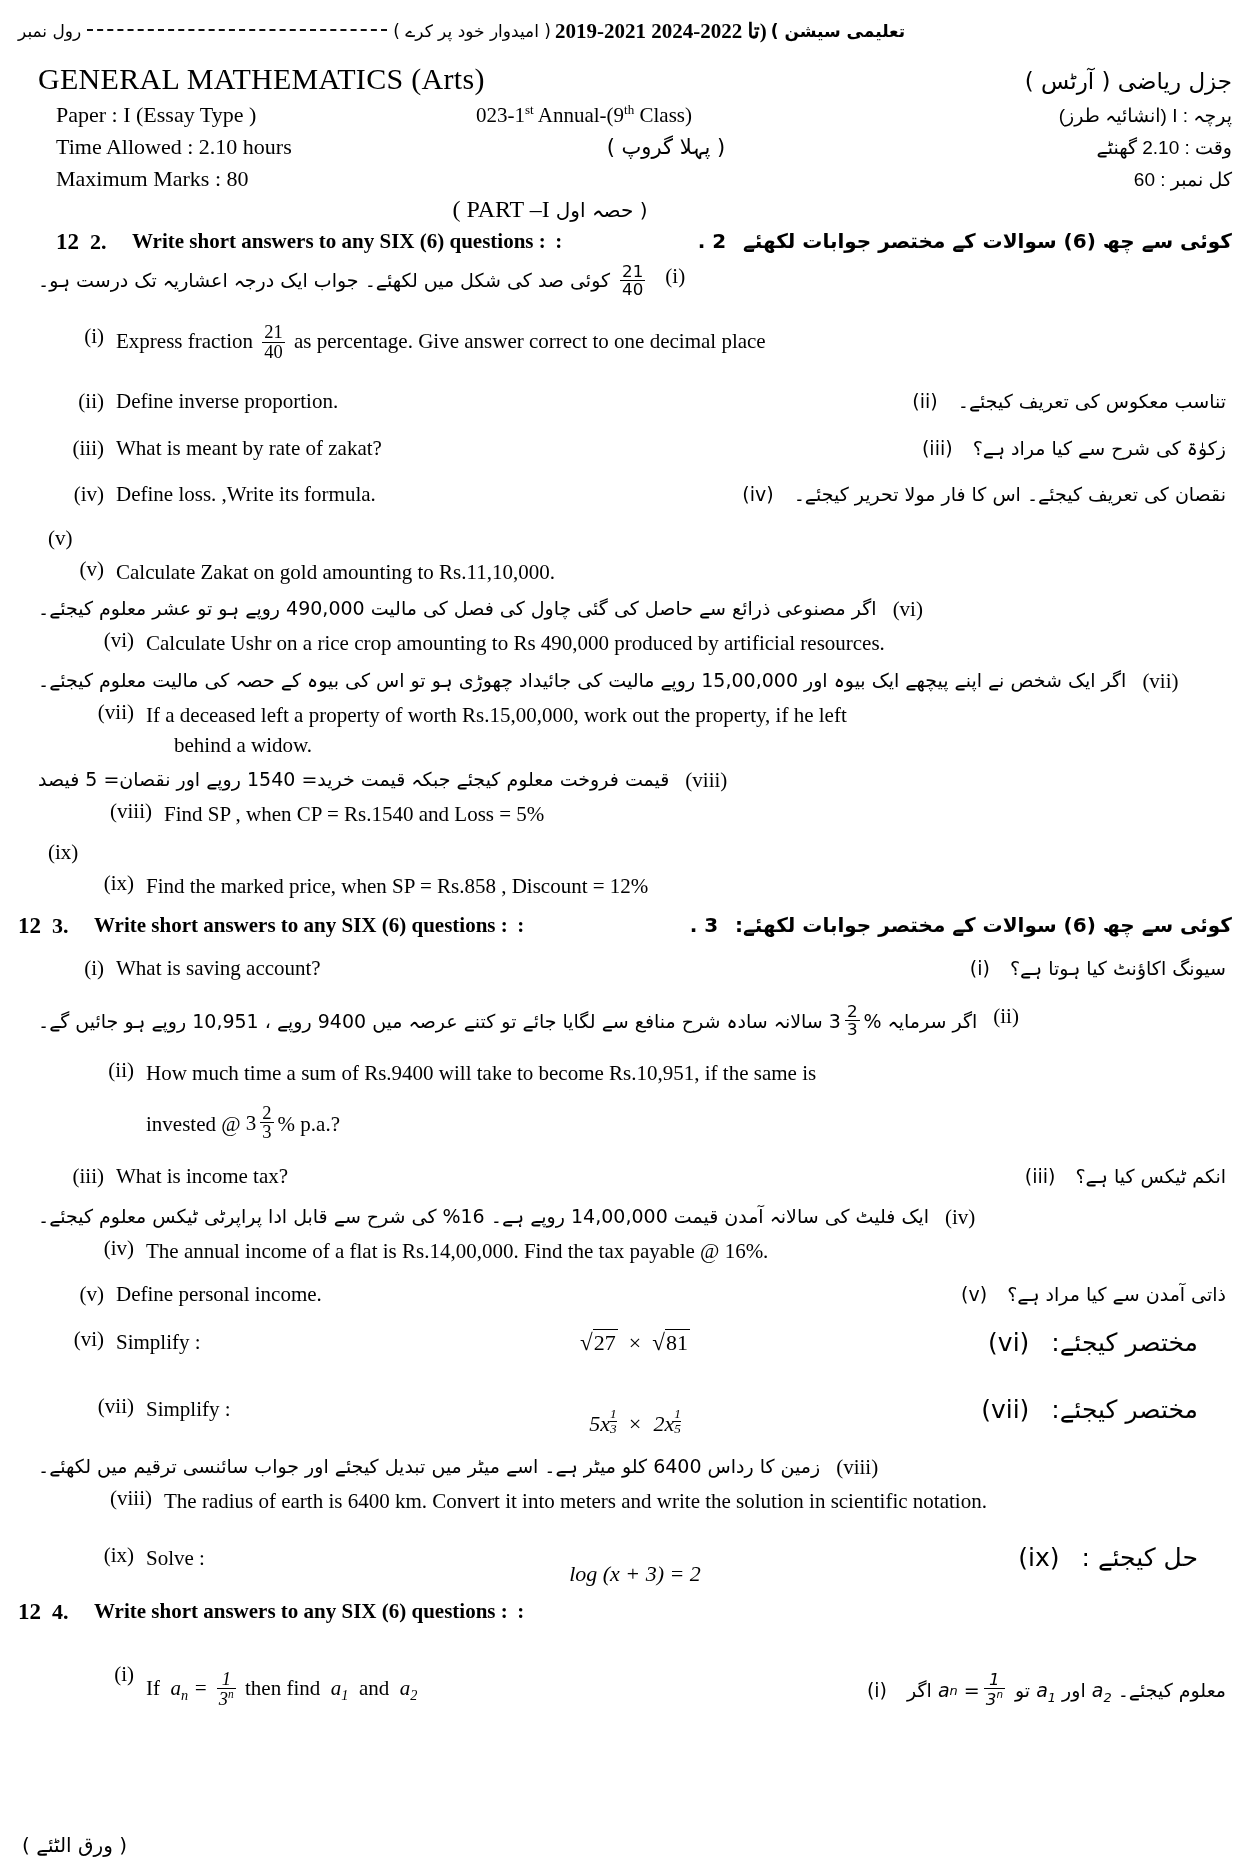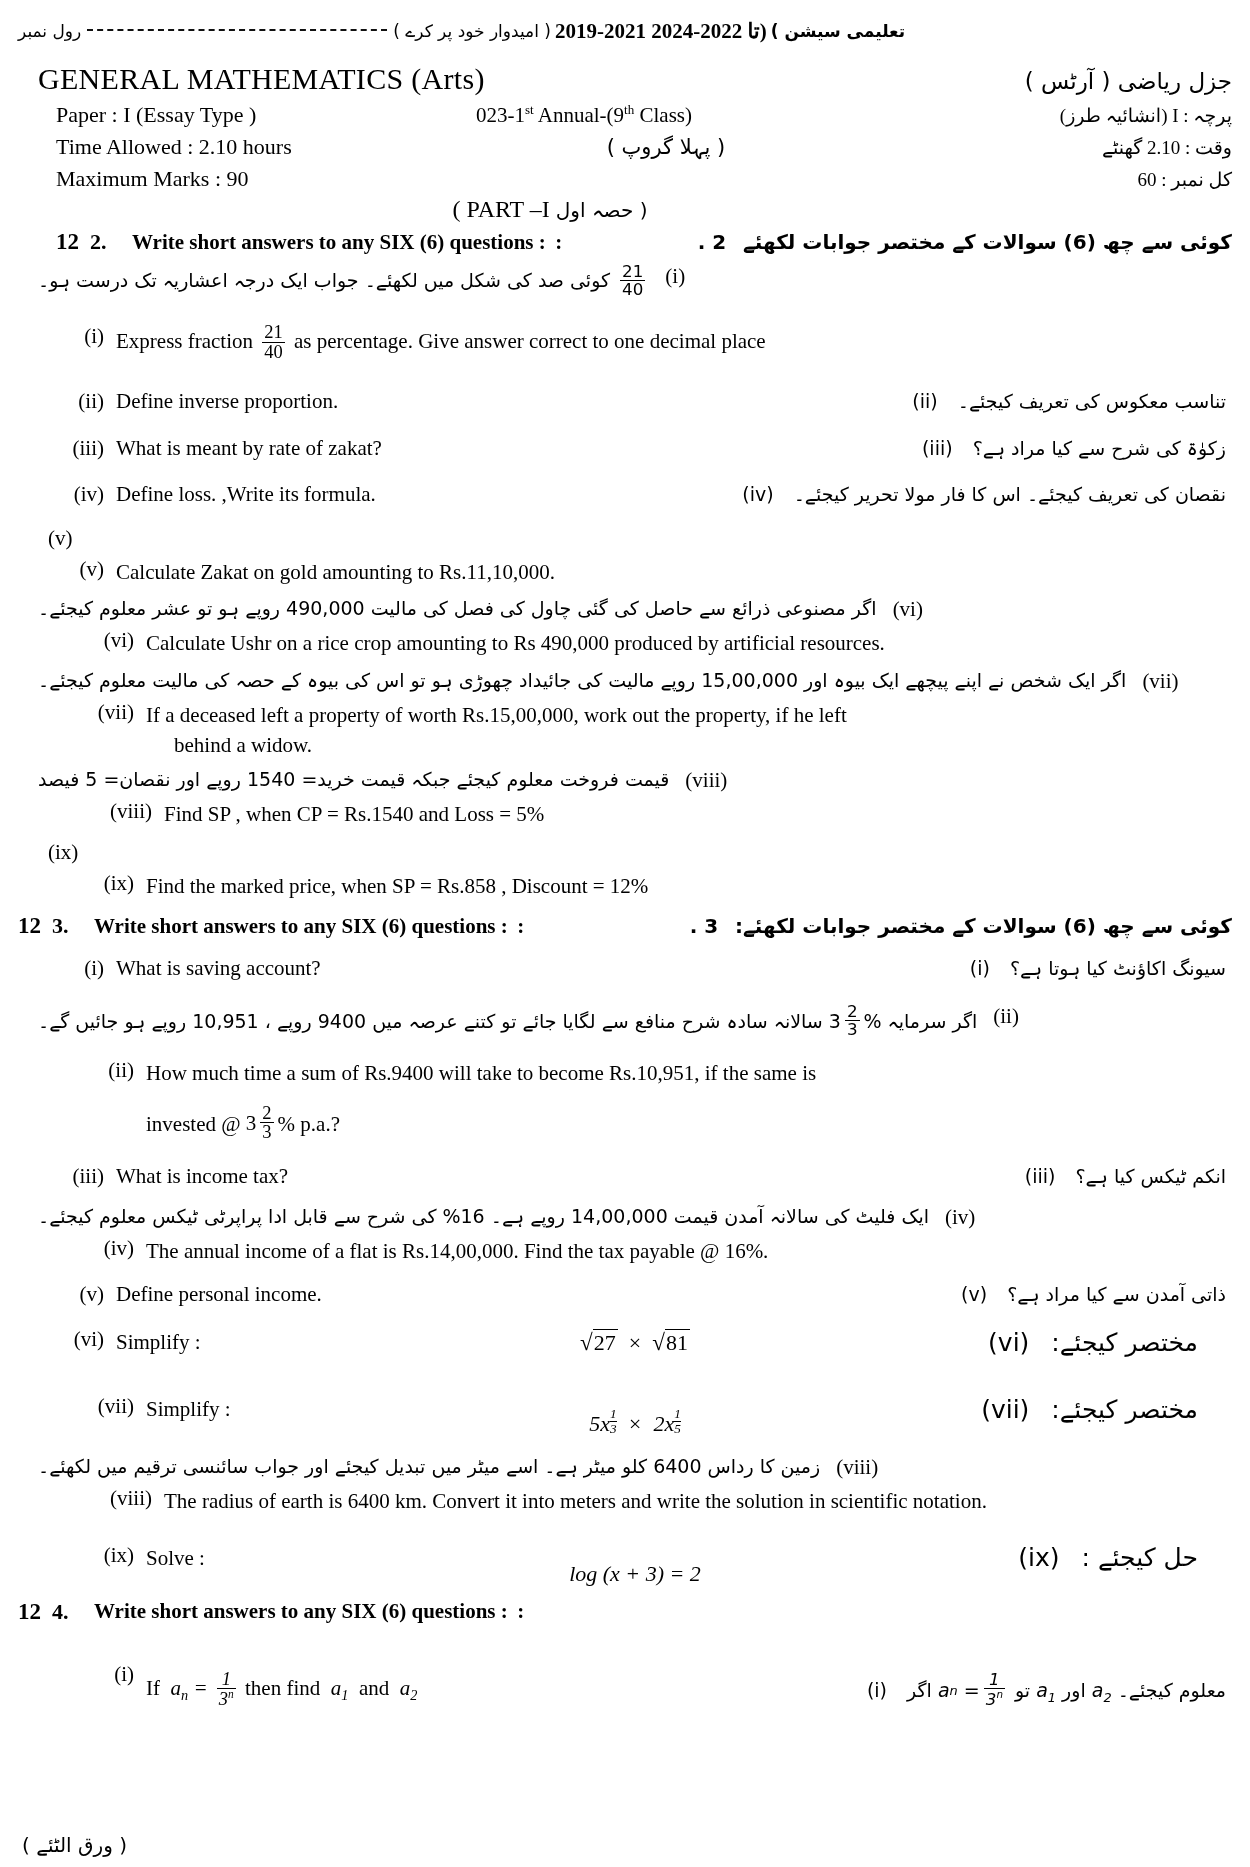--- a/index.html
+++ b/index.html
@@ -82,36 +82,36 @@
     direction: rtl;
   }
   .meta-row {
     display: flex;
     align-items: baseline;
     margin-top: 6px;
   }
   .meta-left   { width: 420px; font-size: 22px; padding-left: 18px;}
   .meta-center { width: 380px; font-size: 21px; text-align: left; }
   .meta-right  { flex: 1; text-align: right; direction: rtl;
-                 font-family: Liberation Serif, serif; font-size: 19px; }
+                 font-family: Liberation Sans, sans-serif; font-size: 19px; }
   .meta-center.ur { font-family: "DejaVu Sans", sans-serif; font-size: 21px; direction: rtl; text-align:center;}
   sup { font-size: .62em; vertical-align: super; }
 
   .partline {
     text-align: center;
     font-size: 24px;
     margin-top: 4px;
     padding-right: 170px;
   }
   .partline .ur { font-family: "DejaVu Sans", sans-serif; font-size: 20px; }
 
   
   .qhead {
     display: flex;
-    align-items: center;
+    align-items: flex-start;
     margin-top: 6px;
     width: 100%;
   }
   .marks {
     width: 52px;
     text-align: left;
     font-weight: bold;
     font-size: 23px;
     padding-left: 18px;
     box-sizing: border-box;
@@ -272,21 +272,21 @@
       <span class="meta-right">پرچہ  :  I (انشائیہ طرز)</span>
     </div>
 
     <div class="meta-row">
       <span class="meta-left">Time Allowed  :   2.10 hours</span>
       <span class="meta-center ur">( پہلا گروپ )</span>
       <span class="meta-right">وقت  :  2.10 گھنٹے</span>
     </div>
 
     <div class="meta-row">
-      <span class="meta-left">Maximum Marks  :   90</span>
+      <span class="meta-left">Maximum Marks  :   80</span>
       <span class="meta-center"></span>
       <span class="meta-right">کل نمبر  :  60</span>
     </div>
 
     <div class="partline">
       <span>( PART –I</span>
       <span class="ur">حصہ اول )</span>
     </div>
 
     <div class="qhead">

